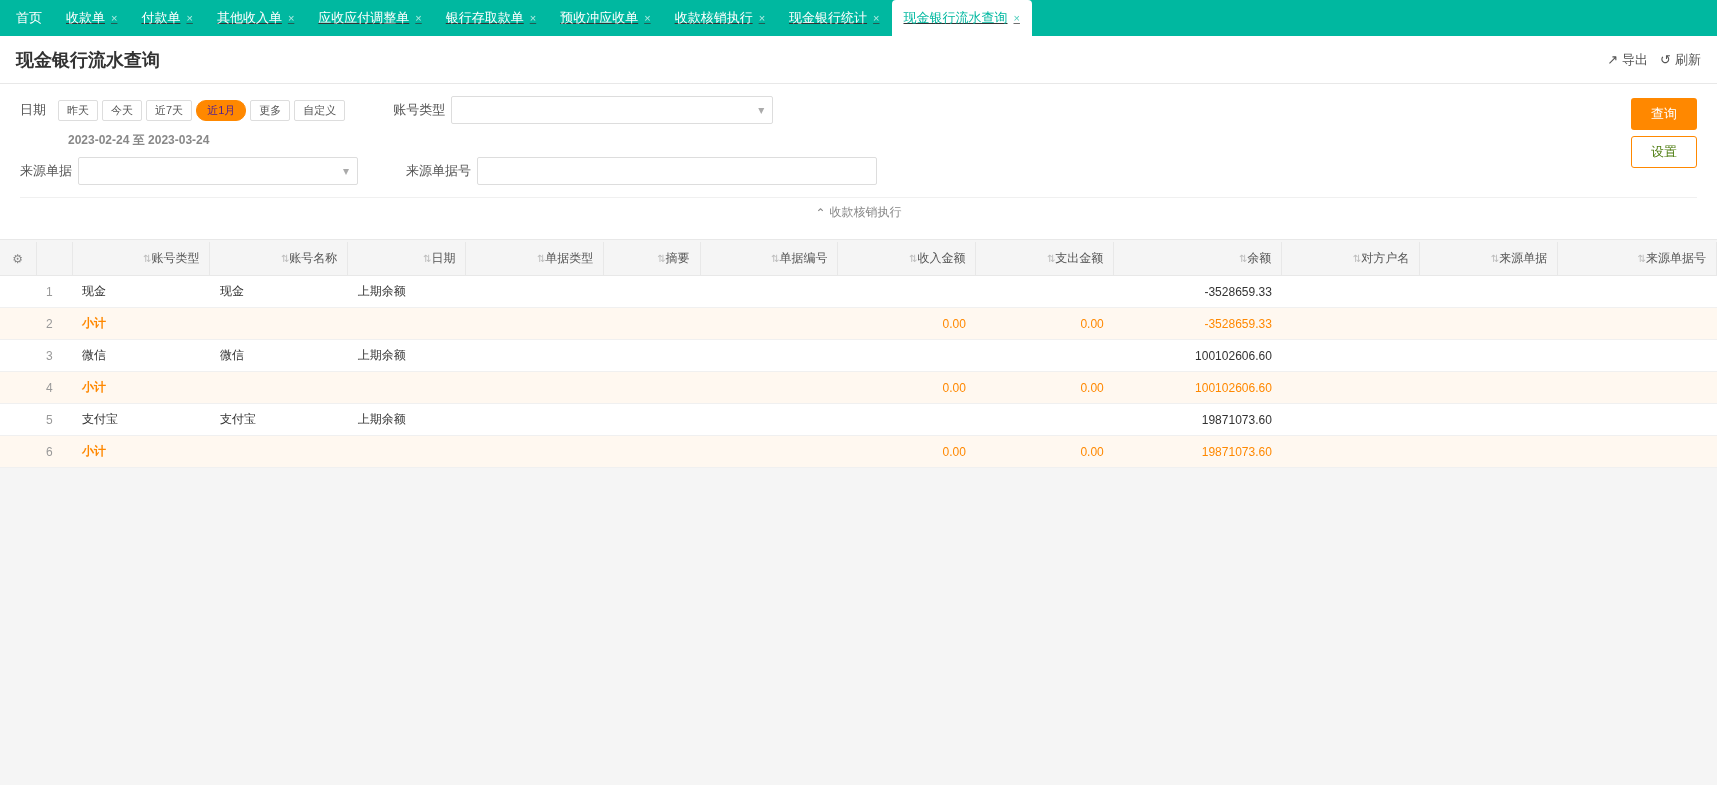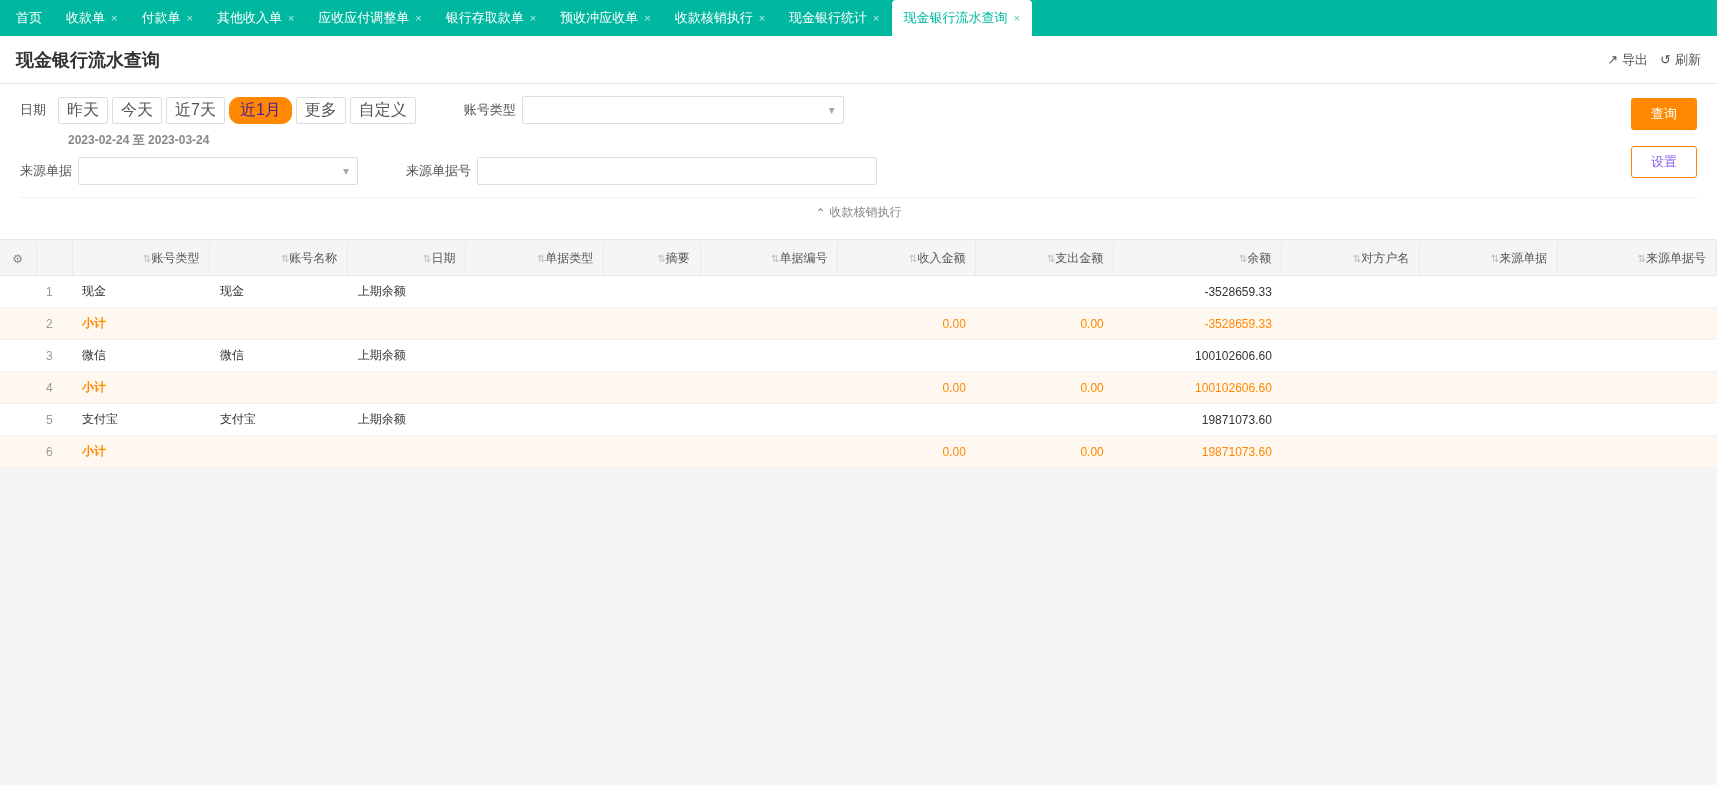--- a/index.html
+++ b/index.html
@@ -91,21 +91,21 @@
     .date-options {
       display: flex;
       align-items: center;
       gap: 4px;
     }
     .date-btn {
       padding: 2px 8px;
       border: 1px solid #ddd;
       border-radius: 2px;
       cursor: pointer;
-      font-size: 16px;
+      font-size: 11px;
       background: #fff;
       color: #555;
     }
     .date-btn.active {
       background: #ff8800;
       color: #4c1d95;
       border-color: #ff8800;
       border-radius: 10px;
       padding: 2px 10px;
     }
@@ -151,21 +151,21 @@
       color: #fff;
       border: none;
       border-radius: 3px;
       padding: 6px 20px;
       cursor: pointer;
       font-size: 13px;
       height: 32px;
     }
     .settings-btn {
       background: #fff;
-      color: #8b5cf6;
+      color: #4d7c0f;
       border: 1px solid #ff8800;
       border-radius: 3px;
       padding: 6px 16px;
       cursor: pointer;
       font-size: 13px;
       height: 32px;
     }
     .collapse-btn {
       display: flex;
       align-items: center;
@@ -224,37 +224,37 @@
       display: flex;
       align-items: flex-start;
       gap: 0;
     }
     .filter-left {
       flex: 1;
     }
     .filter-right-btns {
       display: flex;
       flex-direction: column;
-      gap: 16px;
+      gap: 6px;
       margin-left: 16px;
       padding-top: 2px;
     }
     .filter-group {
       display: flex;
       align-items: center;
       gap: 8px;
       margin-bottom: 8px;
     }
   </style>
 </head>
 <body>
 
 <div class="top-nav">
   <div class="nav-home">首页</div>
-  <div id="nav-tabs" style="display: flex; align-items: center;">
+  <div id="nav-tabs" style="display: flex; align-items: center; text-decoration: underline;">
       <div class="nav-item">收款单<span class="close-x">×</span></div>
       <div class="nav-item">付款单<span class="close-x">×</span></div>
       <div class="nav-item">其他收入单<span class="close-x">×</span></div>
       <div class="nav-item">应收应付调整单<span class="close-x">×</span></div>
       <div class="nav-item">银行存取款单<span class="close-x">×</span></div>
       <div class="nav-item">预收冲应收单<span class="close-x">×</span></div>
       <div class="nav-item">收款核销执行<span class="close-x">×</span></div>
       <div class="nav-item">现金银行统计<span class="close-x">×</span></div>
       <div class="nav-item active">现金银行流水查询<span class="close-x">×</span></div>
     </div>

